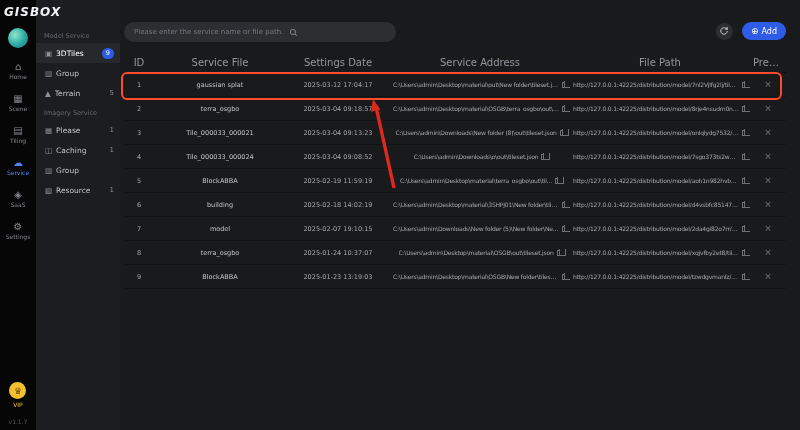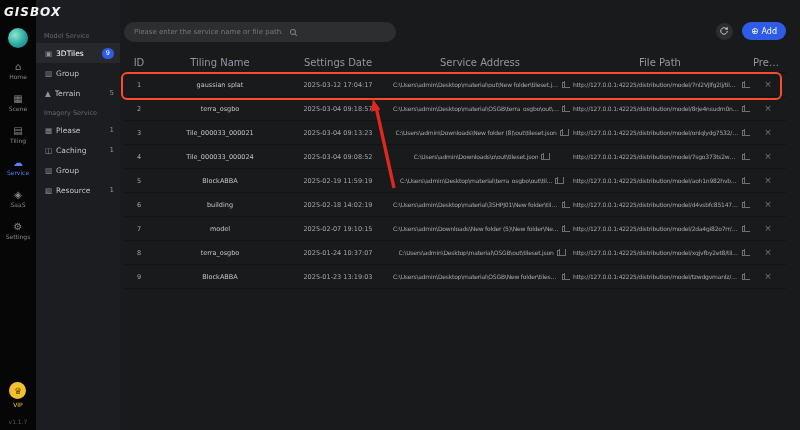--- a/index.html
+++ b/index.html
@@ -180,21 +180,21 @@
         <button class="add-btn">
           <span class="plus-ic">⊕</span>
           <span>Add</span>
         </button>
       </div>
     </div>
 
     <div class="table">
       <div class="thead" id="thead">
           <div class="tcell">ID</div>
-          <div class="tcell">Tiling Name</div>
+          <div class="tcell">Service File</div>
           <div class="tcell">Settings Date</div>
           <div class="tcell">Service Address</div>
           <div class="tcell">File Path</div>
           <div class="tcell">Preview</div>
         </div>
       <div id="tbody">
           <div class="trow">
             <div class="tcell ">1</div>
             <div class="tcell cellname">gaussian splat</div>
             <div class="tcell ">2025-03-12 17:04:17</div>

